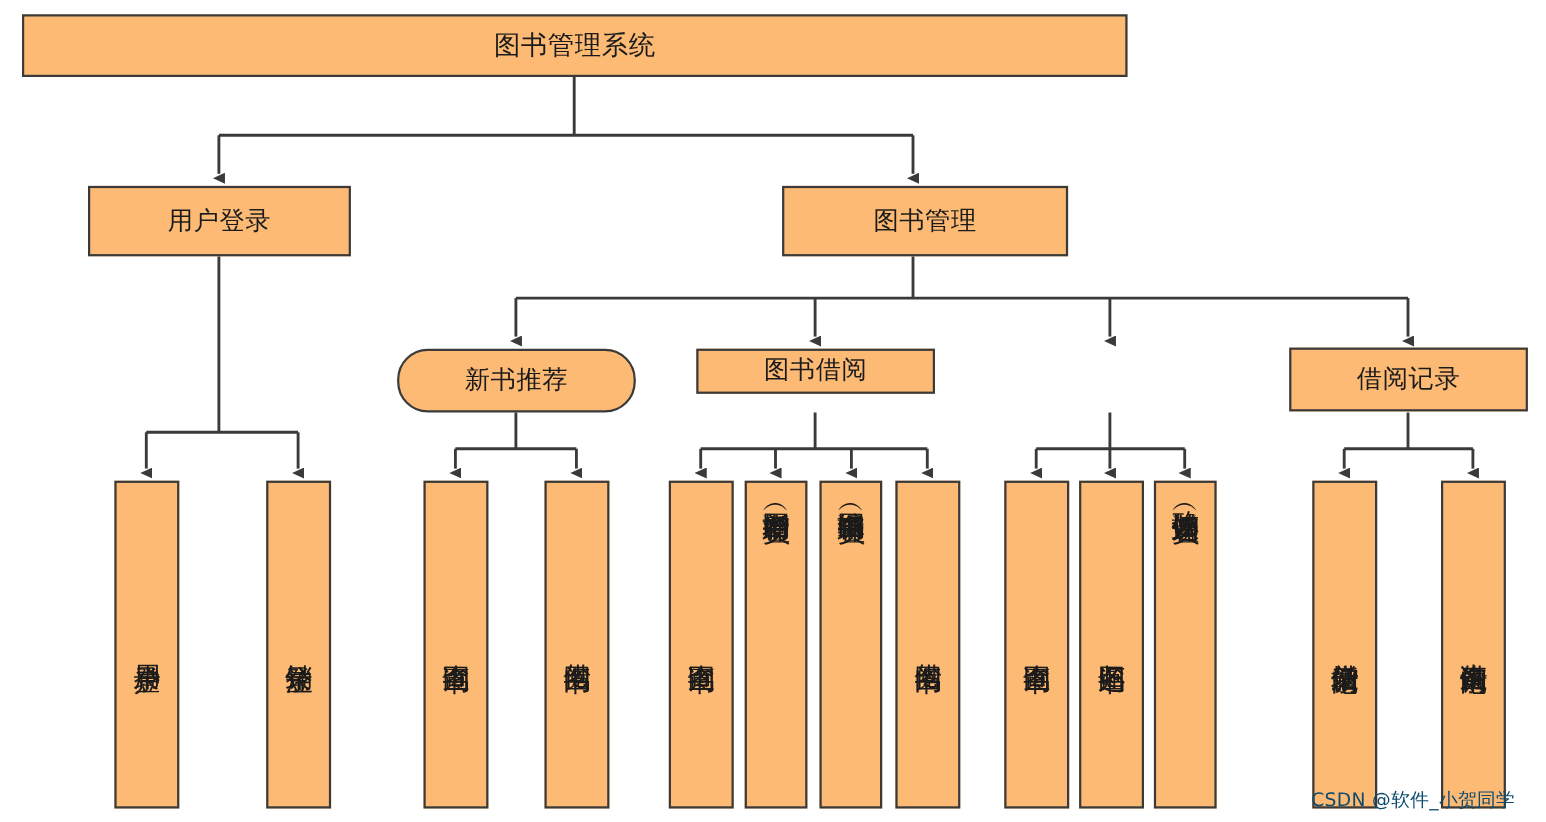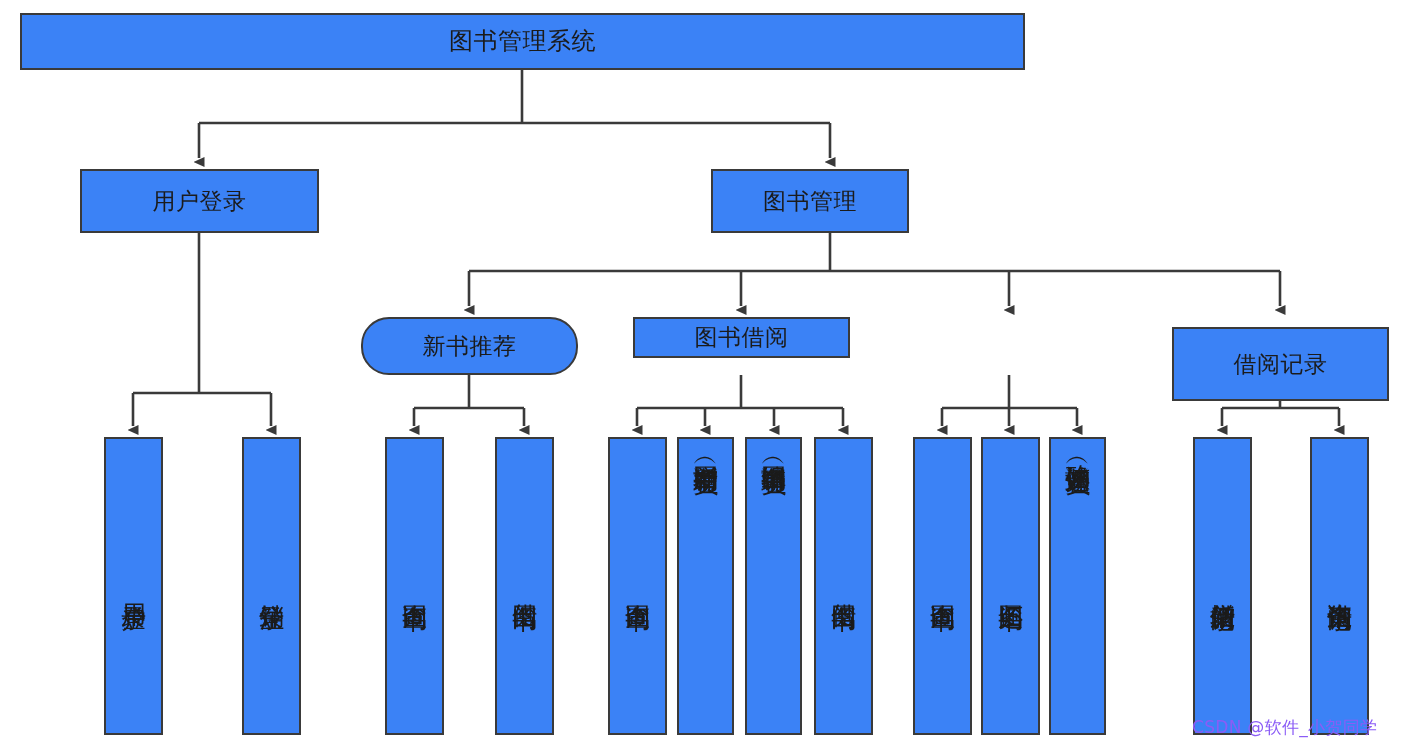--- a/index.html
+++ b/index.html
@@ -23,21 +23,21 @@
     position: absolute;
     left: 0;
     top: 0;
     width: 1405px;
     height: 747px;
     pointer-events: none;
   }
   .node {
     position: absolute;
     box-sizing: border-box;
-    background: #3b82f6;
+    background: #fdba74;
     border: 2px solid #3a3a3a;
     display: flex;
     align-items: center;
     justify-content: center;
     color: #1b1b1b;
     z-index: 2;
   }
   .node .lbl {
     display: block;
     line-height: 1.22;
@@ -64,21 +64,21 @@
   }
   .node.vert.mid {
     align-items: center;
     padding-top: 0;
   }
   .watermark {
     position: absolute;
     left: 1192px;
     top: 716px;
     font-size: 17px;
-    color: #8b5cf6;
+    color: #0c4a6e;
     z-index: 5;
     white-space: nowrap;
     letter-spacing: 0.3px;
   }
 </style>
 </head>
 <body>
 
 <div id="diagram-root">
 
@@ -132,31 +132,31 @@
     </g>
   </svg>
 
   <div class="node root horiz" style="left:20px; top:13px; width:1005px; height:57px;">
     <span class="lbl">图书管理系统</span>
   </div>
 
   <div class="node horiz" style="left:80px; top:169px; width:239px; height:64px;">
     <span class="lbl">用户登录</span>
   </div>
-  <div class="node horiz" style="left:711px; top:169px; width:198px; height:64px;">
+  <div class="node horiz" style="left:711px; top:169px; width:260px; height:64px;">
     <span class="lbl">图书管理</span>
   </div>
 
   <div class="node horiz" style="left:361px; top:317px; width:217px; height:58px;border-radius:28px;">
     <span class="lbl">新书推荐</span>
   </div>
   <div class="node horiz" style="left:633px; top:317px; width:217px; height:41px;">
     <span class="lbl">图书借阅</span>
   </div>
-  <div class="node horiz" style="left:1172px; top:327px; width:217px; height:74px;">
+  <div class="node horiz" style="left:1172px; top:316px; width:217px; height:58px;">
     <span class="lbl">借阅记录</span>
   </div>
 
   <div class="node vert mid" style="left:104px; top:437px; width:59px; height:298px;">
     <span class="lbl">用户登录</span>
   </div>
   <div class="node vert mid" style="left:242px; top:437px; width:59px; height:298px;">
     <span class="lbl">注销登录</span>
   </div>
 

